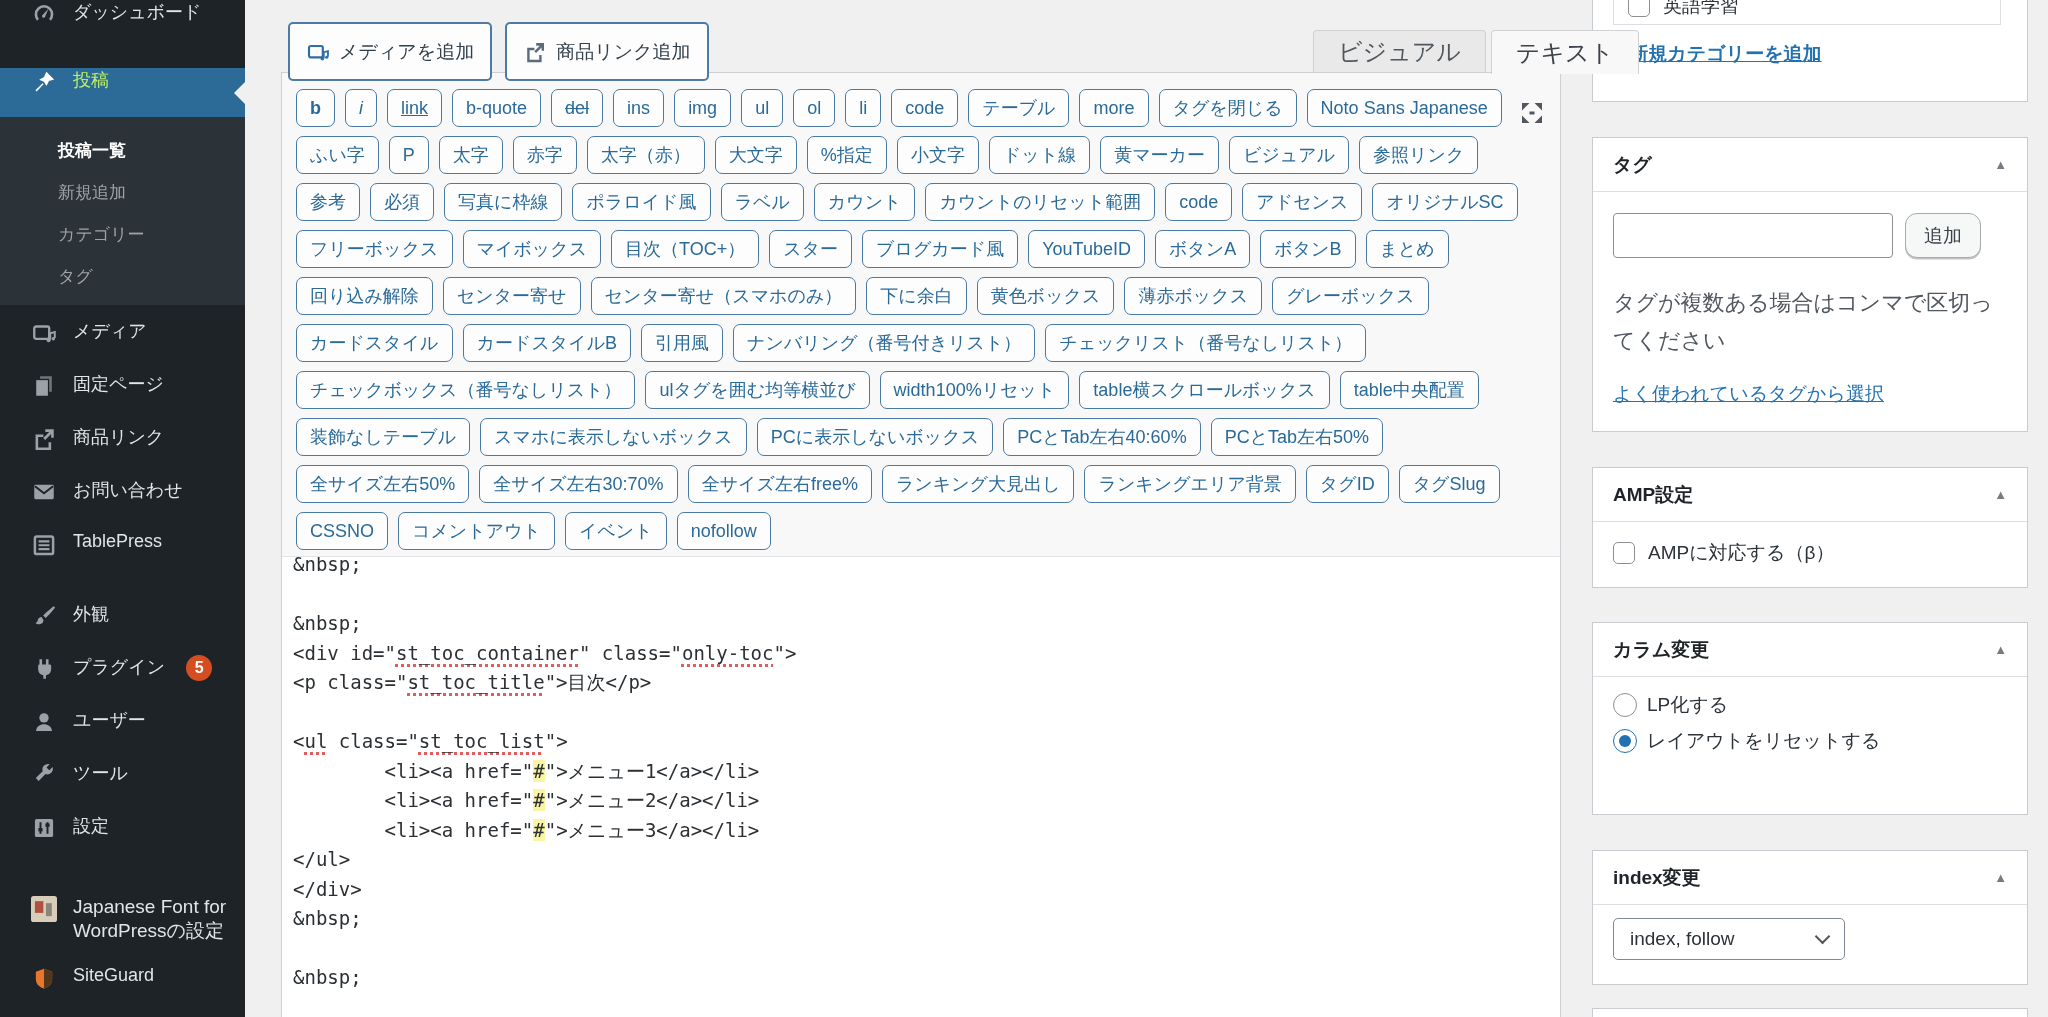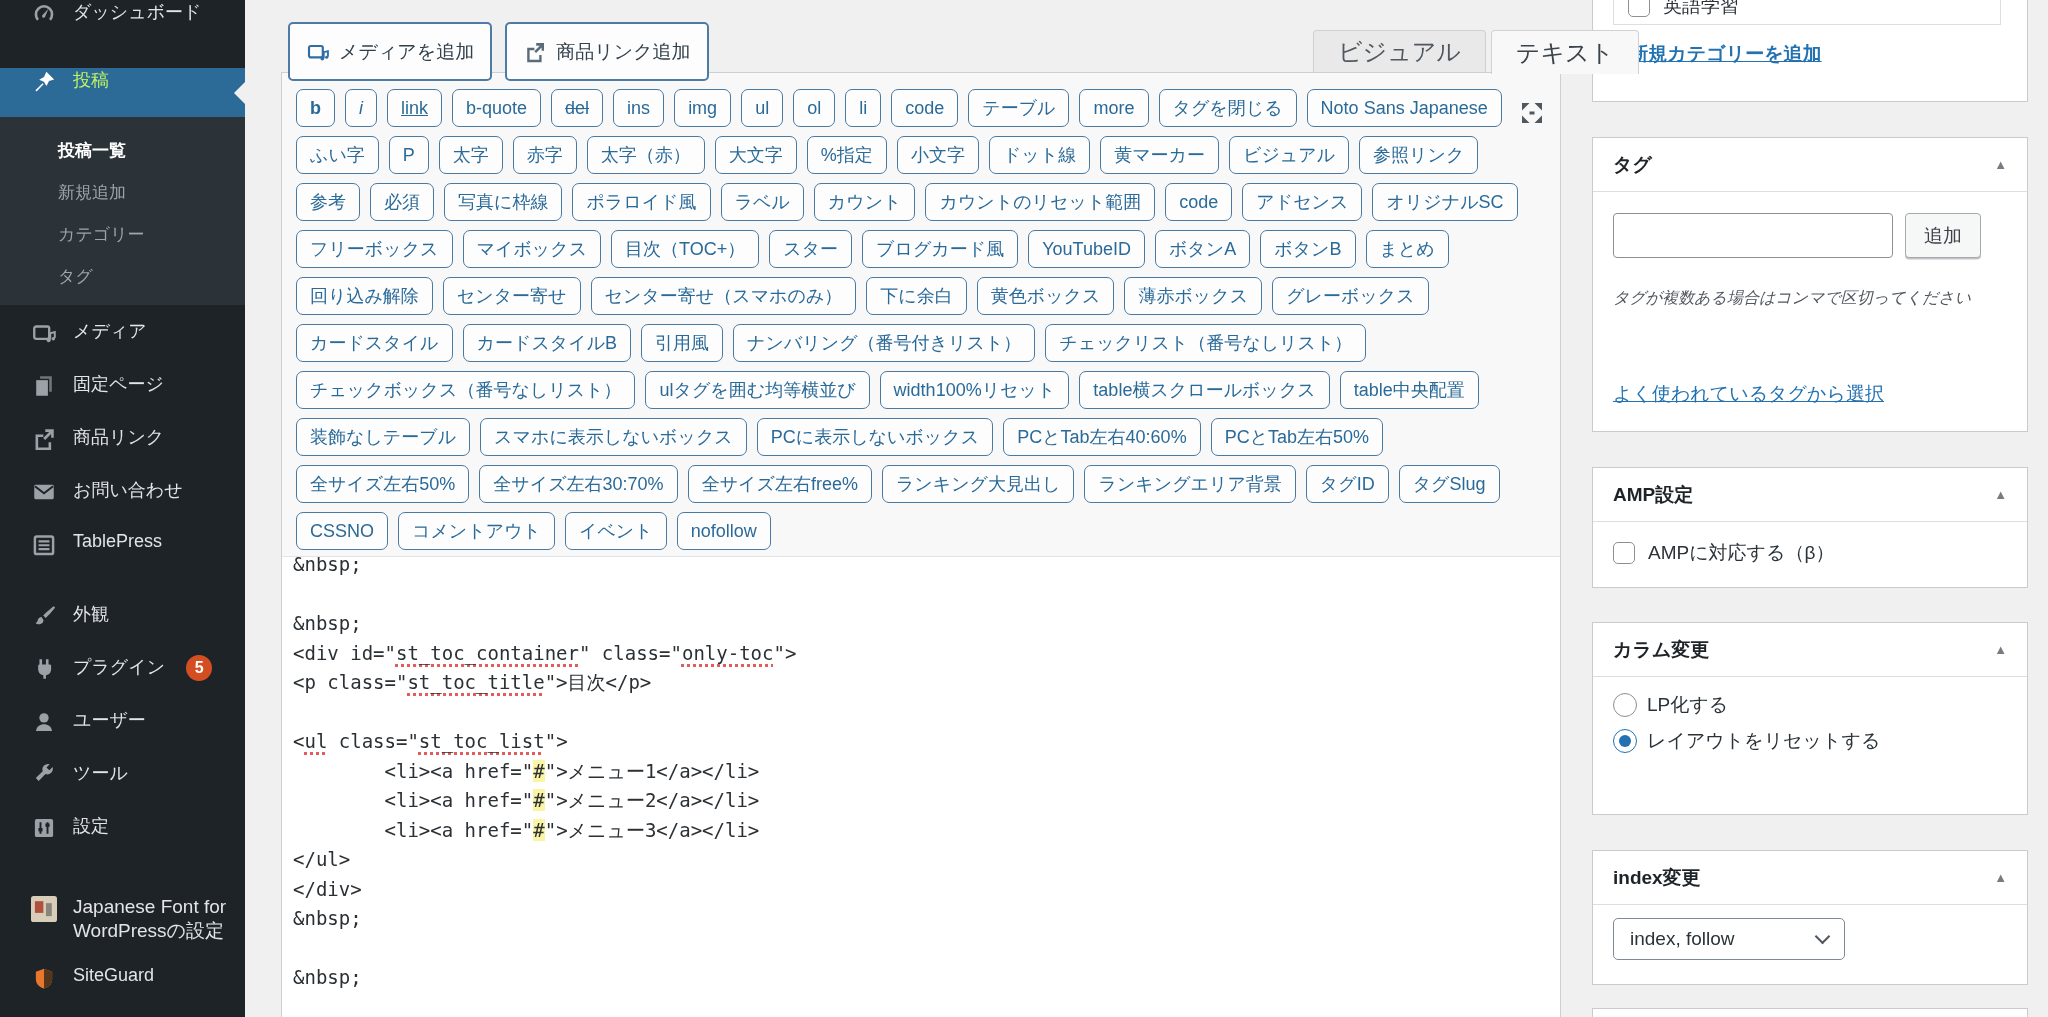--- a/index.html
+++ b/index.html
@@ -130,26 +130,26 @@
   }
 
   #tags-panel { top:137px; height:295px; }
   #tag-input {
     position:absolute; left:20px; top:75px; width:280px; height:45px;
     border:1.5px solid #8c8f94; border-radius:4px; font-size:19px; padding:0 12px;
     font-family:inherit; color:#2c3338; background:#fff;
   }
   #tag-add-btn {
     position:absolute; left:312px; top:75px; width:76px; height:45px;
-    background:#f6f7f7; border:1.5px solid #a7aaad; border-radius:4px;
+    background:#f6f7f7; border:1.5px solid #a7aaad; border-radius:12px;
     box-shadow:0 1.5px 0 #c3c4c7; font-size:19px; color:#3c434a; cursor:pointer; font-family:Liberation Serif, serif;
   }
   #tag-help {
     position:absolute; left:20px; top:146px; width:390px;
-    font-style:italic; font-size:16px; line-height:28px; color:#50575e;
+    font-size:22px; line-height:38px; color:#50575e;
   }
   #tag-choose-link {
     position:absolute; left:20px; top:243px; font-size:19px;
     color:#2271b1; text-decoration:underline; cursor:pointer;
   }
 
   #amp-panel { top:467px; height:121px; }
   #amp-check-row { position:absolute; left:20px; top:72px; }
 
   #column-panel { top:622px; height:193px; }

